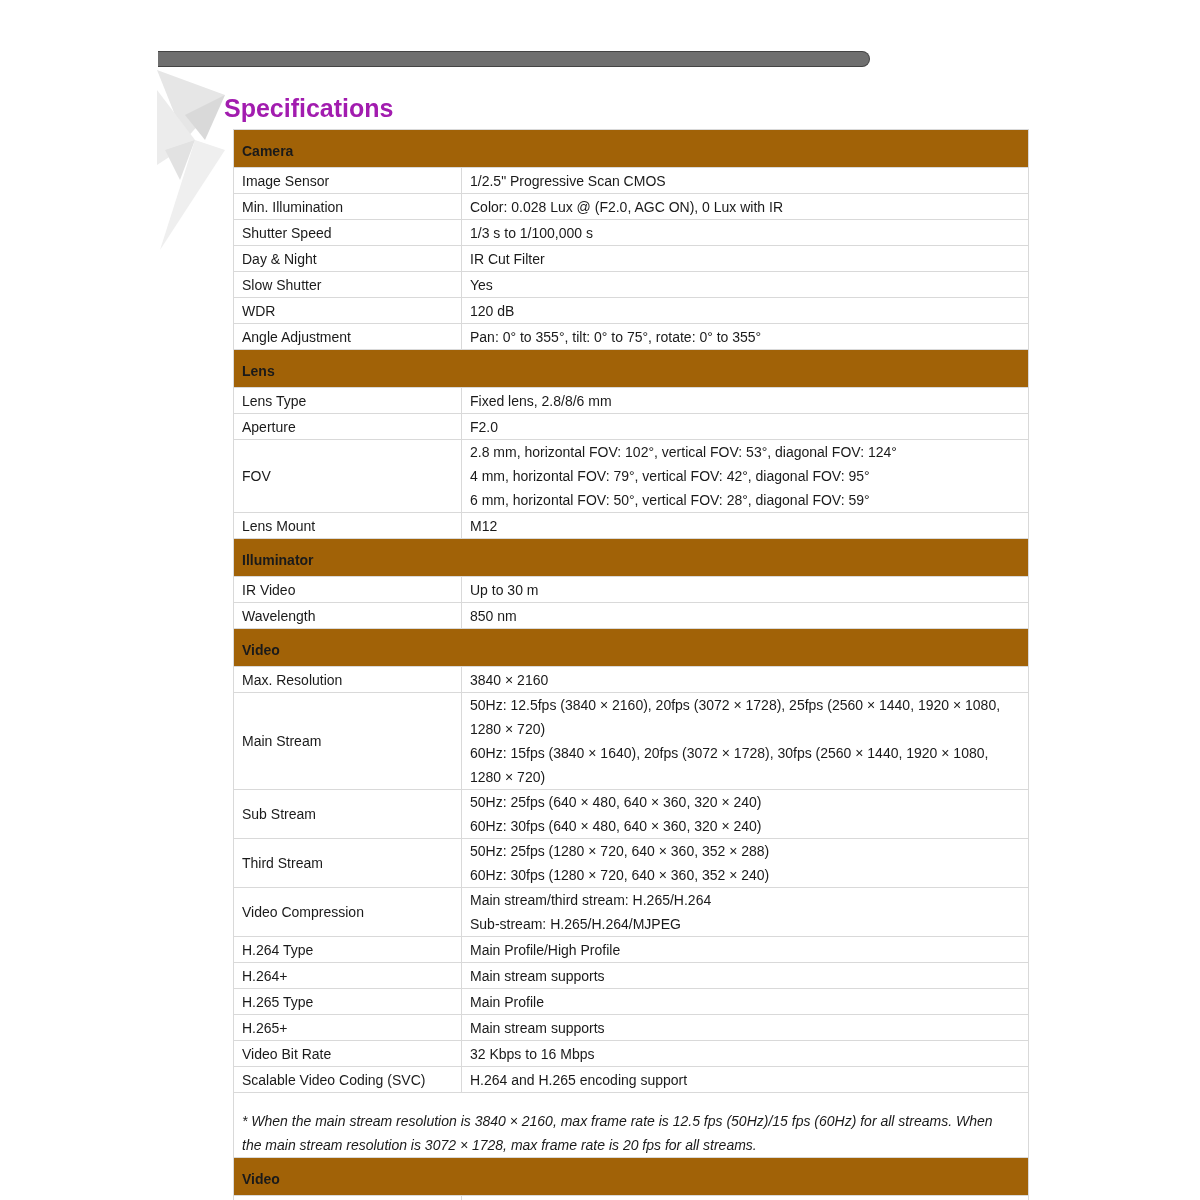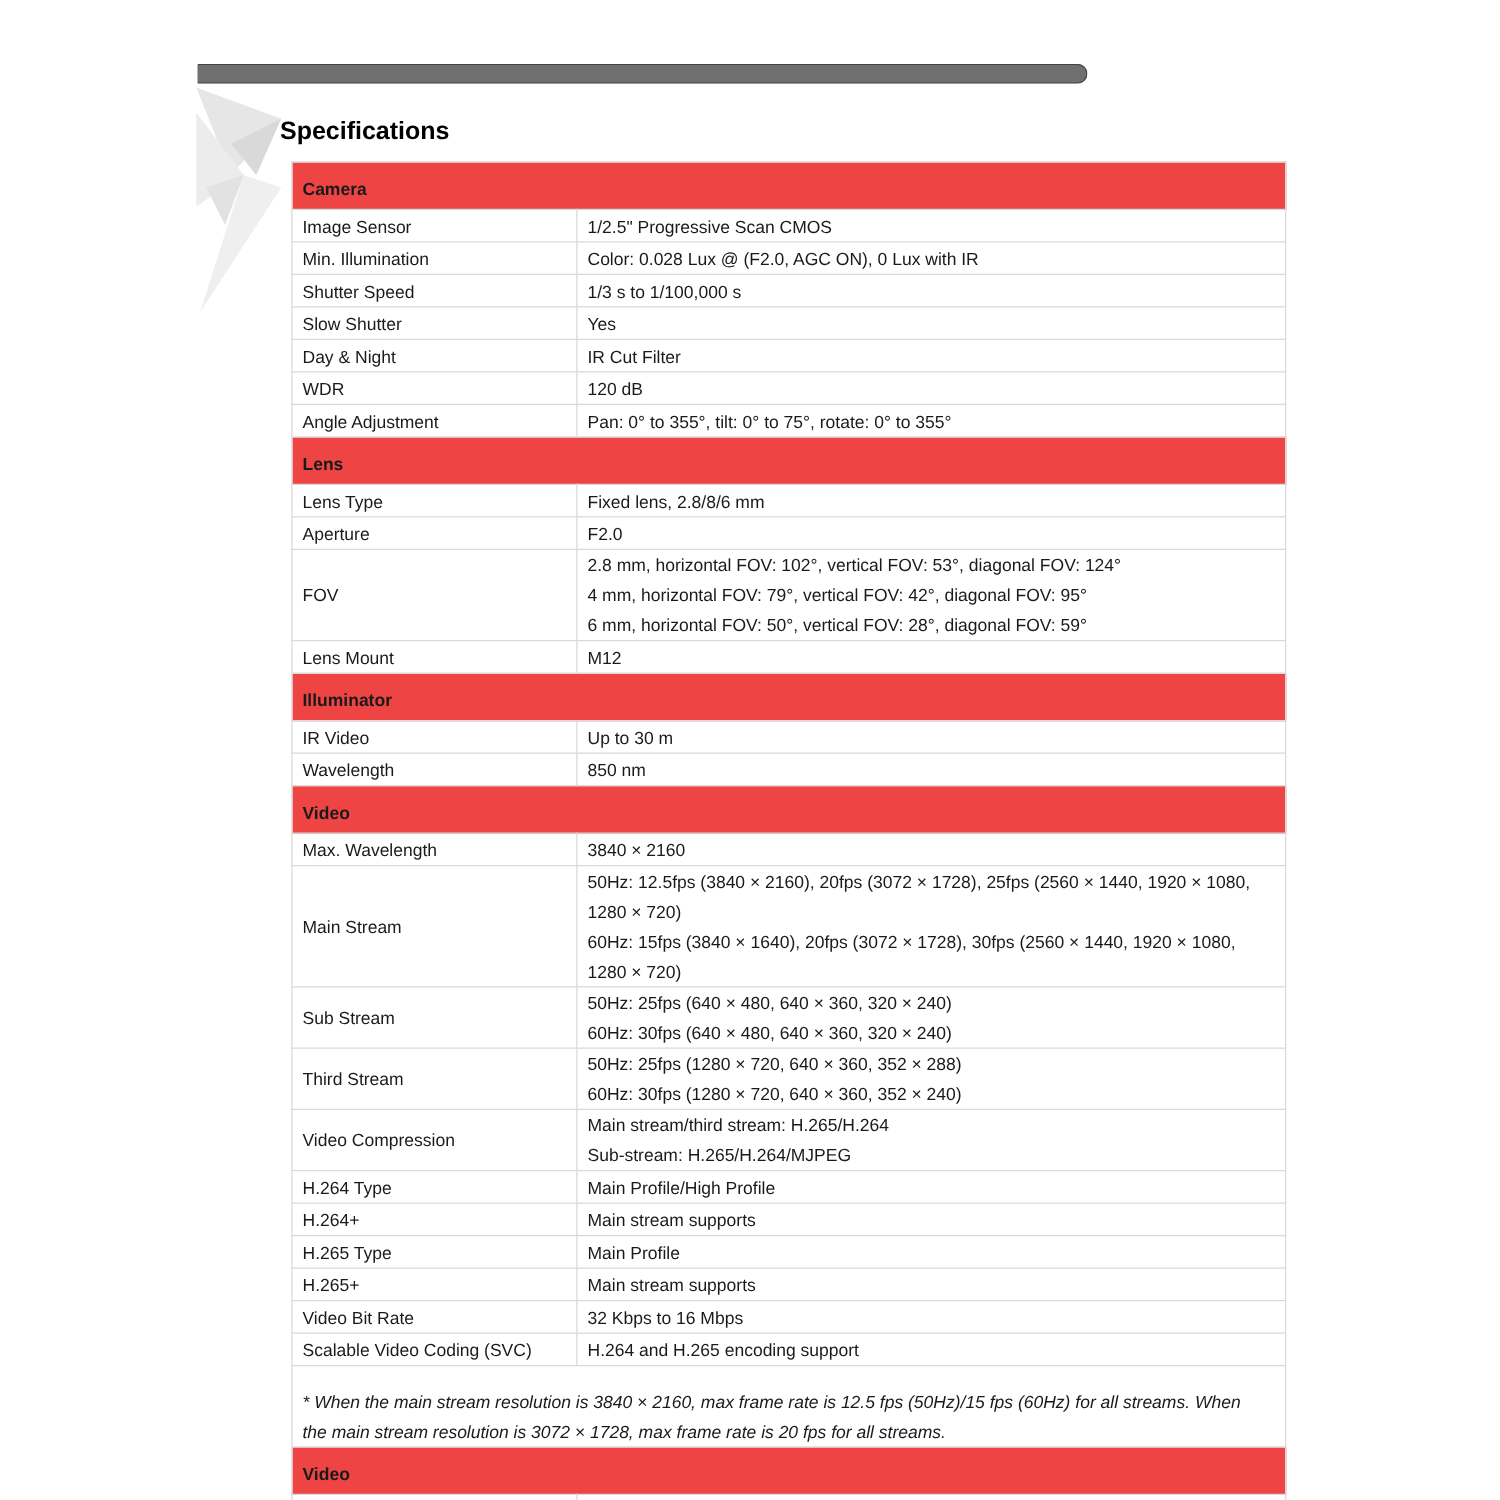--- a/index.html
+++ b/index.html
@@ -1,23 +1,23 @@
 <!DOCTYPE html>
 <html><head>
 <meta charset="utf-8">
 <style>
   html,body{margin:0;padding:0;background:#fff;}
   body{width:1200px;height:1200px;position:relative;overflow:hidden;font-family:"Liberation Sans","DejaVu Sans",sans-serif;color:#1a1a1a;}
   .topbar{position:absolute;left:158px;top:51px;width:712px;height:16px;background:#6f6f6f;border:1px solid #444;border-left:none;border-radius:0 9px 9px 0;box-sizing:border-box;}
   .deco{position:absolute;left:155px;top:70px;width:80px;height:185px;}
-  .title{position:absolute;left:224px;top:94px;font-size:20px;font-weight:bold;color:#000000;}
+  .title{position:absolute;left:224px;top:94px;font-size:25px;font-weight:bold;color:#a21caf;}
   table{position:absolute;left:233px;top:129px;width:796px;border-collapse:collapse;font-size:14px;}
   td{border:1px solid #d9d9d9;padding:0 8px;vertical-align:middle;line-height:24px;}
   td.k{width:211px;margin-top:41px;}
-  tr.sec td{background:#ef4444;font-weight:bold;height:38px;padding-top:4px;box-sizing:border-box;}
+  tr.sec td{background:#a16207;font-weight:bold;height:38px;padding-top:4px;box-sizing:border-box;}
   tr.r td{height:25px;}
   .ml{display:block;}
   tr.note td{font-style:italic;line-height:24px;padding-top:16px;padding-bottom:0;}
 </style>
 </head>
 <body>
 
 <div class="topbar"></div>
 <svg class="deco" viewBox="0 0 80 185">
   <polygon points="2,0 70,25 30,70" fill="#e6e6e6"></polygon>
@@ -45,29 +45,29 @@
           <span class="ml">Color: 0.028 Lux @ (F2.0, AGC ON), 0 Lux with IR</span>
         </td>
       </tr>
       <tr class="r">
         <td class="k">Shutter Speed</td>
         <td>
           <span class="ml">1/3 s to 1/100,000 s</span>
         </td>
       </tr>
       <tr class="r">
+        <td class="k">Day &amp; Night</td>
+        <td>
+          <span class="ml">IR Cut Filter</span>
+        </td>
+      </tr>
+      <tr class="r">
         <td class="k">Slow Shutter</td>
         <td>
           <span class="ml">Yes</span>
-        </td>
-      </tr>
-      <tr class="r">
-        <td class="k">Day &amp; Night</td>
-        <td>
-          <span class="ml">IR Cut Filter</span>
         </td>
       </tr>
       <tr class="r">
         <td class="k">WDR</td>
         <td>
           <span class="ml">120 dB</span>
         </td>
       </tr>
       <tr class="r">
         <td class="k">Angle Adjustment</td>
@@ -116,21 +116,21 @@
       <tr class="r">
         <td class="k">Wavelength</td>
         <td>
           <span class="ml">850 nm</span>
         </td>
       </tr>
       <tr class="sec">
         <td colspan="2">Video</td>
       </tr>
       <tr class="r">
-        <td class="k">Max. Wavelength</td>
+        <td class="k">Max. Resolution</td>
         <td>
           <span class="ml">3840 × 2160</span>
         </td>
       </tr>
       <tr class="r">
         <td class="k">Main Stream</td>
         <td>
           <span class="ml">50Hz: 12.5fps (3840 × 2160), 20fps (3072 × 1728), 25fps (2560 × 1440, 1920 × 1080,</span>
           <span class="ml">1280 × 720)</span>
           <span class="ml">60Hz: 15fps (3840 × 1640), 20fps (3072 × 1728), 30fps (2560 × 1440, 1920 × 1080,</span>

